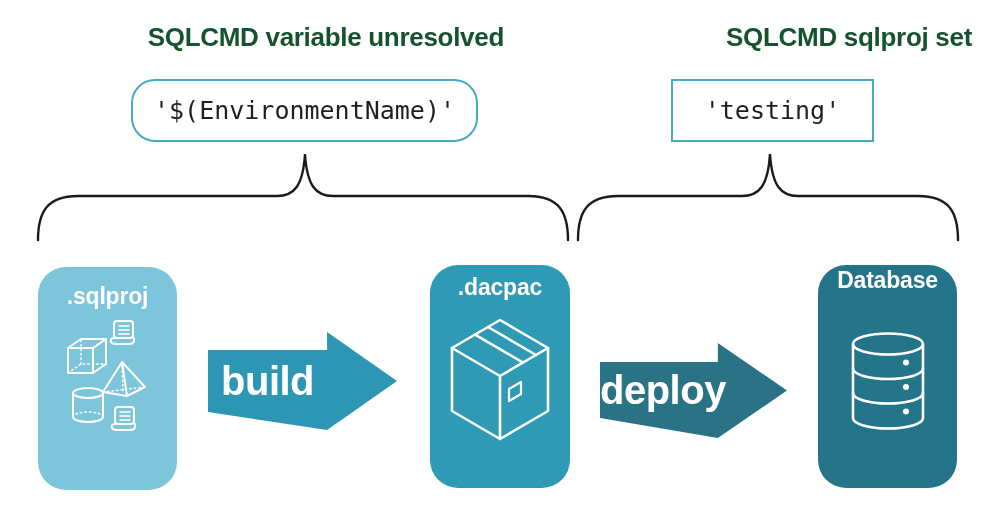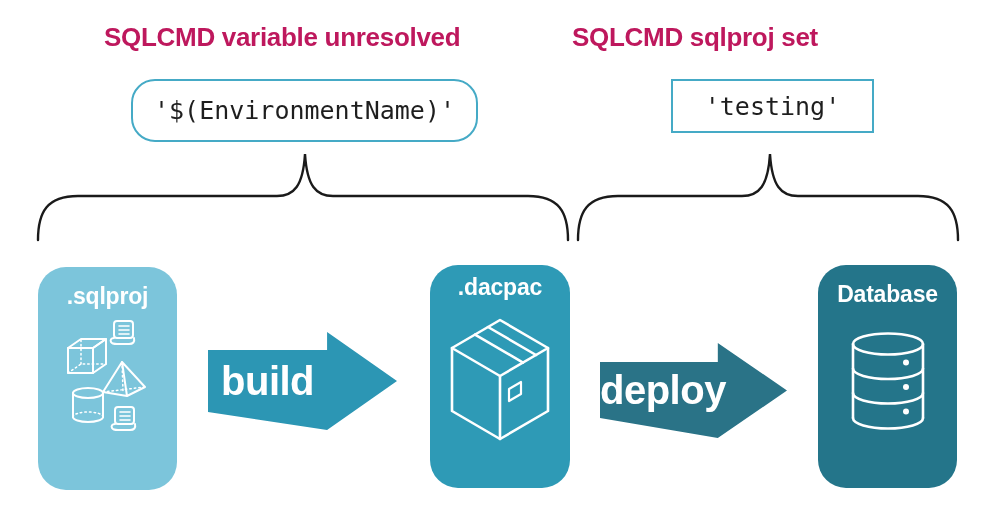--- a/index.html
+++ b/index.html
@@ -9,22 +9,22 @@
     height: 522px;
     background: #ffffff;
     font-family: "Liberation Sans", sans-serif;
     overflow: hidden;
   }
   .abs { position: absolute; }
 
   .heading {
     font-size: 26px;
     font-weight: 700;
-    color: #be185d;
-    text-align: left;
+    color: #14532d;
+    text-align: right;
     letter-spacing: -0.3px;
     white-space: nowrap;
   }
 
   .code-box {
     box-sizing: border-box;
     border: 2px solid #45aac6;
     background: #ffffff;
     display: flex;
     align-items: center;
@@ -79,21 +79,21 @@
 <body>
 
 <div id="canvas">
 
   <div class="abs heading" style="left:104px; top:22px; width:400px;">SQLCMD variable unresolved</div>
   <div class="abs heading" style="left:572px; top:22px; width:400px;">SQLCMD sqlproj set</div>
 
   <div class="abs code-box" style="left: 131px; top: 79px; width: 347px; height: 63px; border-color: rgb(69, 170, 198); border-radius: 24px;">
     <span class="code-text">'$(EnvironmentName)'</span>
   </div>
-  <div class="abs code-box" style="left: 671px; top: 79px; width: 203px; height: 54px; border-color: rgb(69, 170, 198);">
+  <div class="abs code-box" style="left: 671px; top: 79px; width: 203px; height: 63px; border-color: rgb(69, 170, 198);">
     <span class="code-text">'testing'</span>
   </div>
 
   <svg class="abs brace-svg" style="left:0; top:0;" width="1000" height="522" viewBox="0 0 1000 522">
     <path class="brace-path" d="M 38,240 C 38,212 47,196 78,196 L 277,196 C 294,196 303,186 305,154
              C 307,186 316,196 333,196 L 528,196 C 559,196 568,212 568,240" style="stroke: rgb(26, 26, 26);"></path>
     <path class="brace-path" d="M 578,240 C 578,212 587,196 618,196 L 742,196 C 759,196 768,186 770,154
              C 772,186 781,196 798,196 L 918,196 C 949,196 958,212 958,240" style="stroke: rgb(26, 26, 26);"></path>
   </svg>
 
@@ -149,21 +149,21 @@
         <path d="M64,74 L76,67 L76,79 L64,86 Z" stroke-width="2.2"></path>
       </g>
     </svg>
   </div>
 
   <div class="abs flow-arrow" style="left: 600px; top: 343px; width: 187px; height: 95px; clip-path: polygon(0px 20%, 63% 20%, 63% 0px, 100% 50%, 63% 100%, 0px 79%); background-color: rgb(42, 115, 135);">
     <div class="arrow-label">deploy</div>
   </div>
 
   <div class="abs node-card" style="left: 818px; top: 265px; width: 139px; height: 223px; background-color: rgb(36, 117, 138);">
-    <div class="node-label abs" style="top:16px;">Database</div>
+    <div class="node-label abs" style="top:2px;">Database</div>
     <svg class="abs" style="left:30px; top:66px;" width="80" height="100" viewBox="0 0 80 100">
       <g class="icon-stroke" stroke-width="2.6">
         <ellipse cx="40" cy="13" rx="35" ry="10.5"></ellipse>
         <path d="M5,13 L5,87 M75,13 L75,87"></path>
         <path d="M5,87 A35,10.5 0 0,0 75,87"></path>
         <path d="M5,37.5 A35,10.5 0 0,0 75,37.5"></path>
         <path d="M5,62 A35,10.5 0 0,0 75,62"></path>
       </g>
       <circle cx="58" cy="31.5" r="3" fill="#ffffff"></circle>
       <circle cx="58" cy="56" r="3" fill="#ffffff"></circle>

